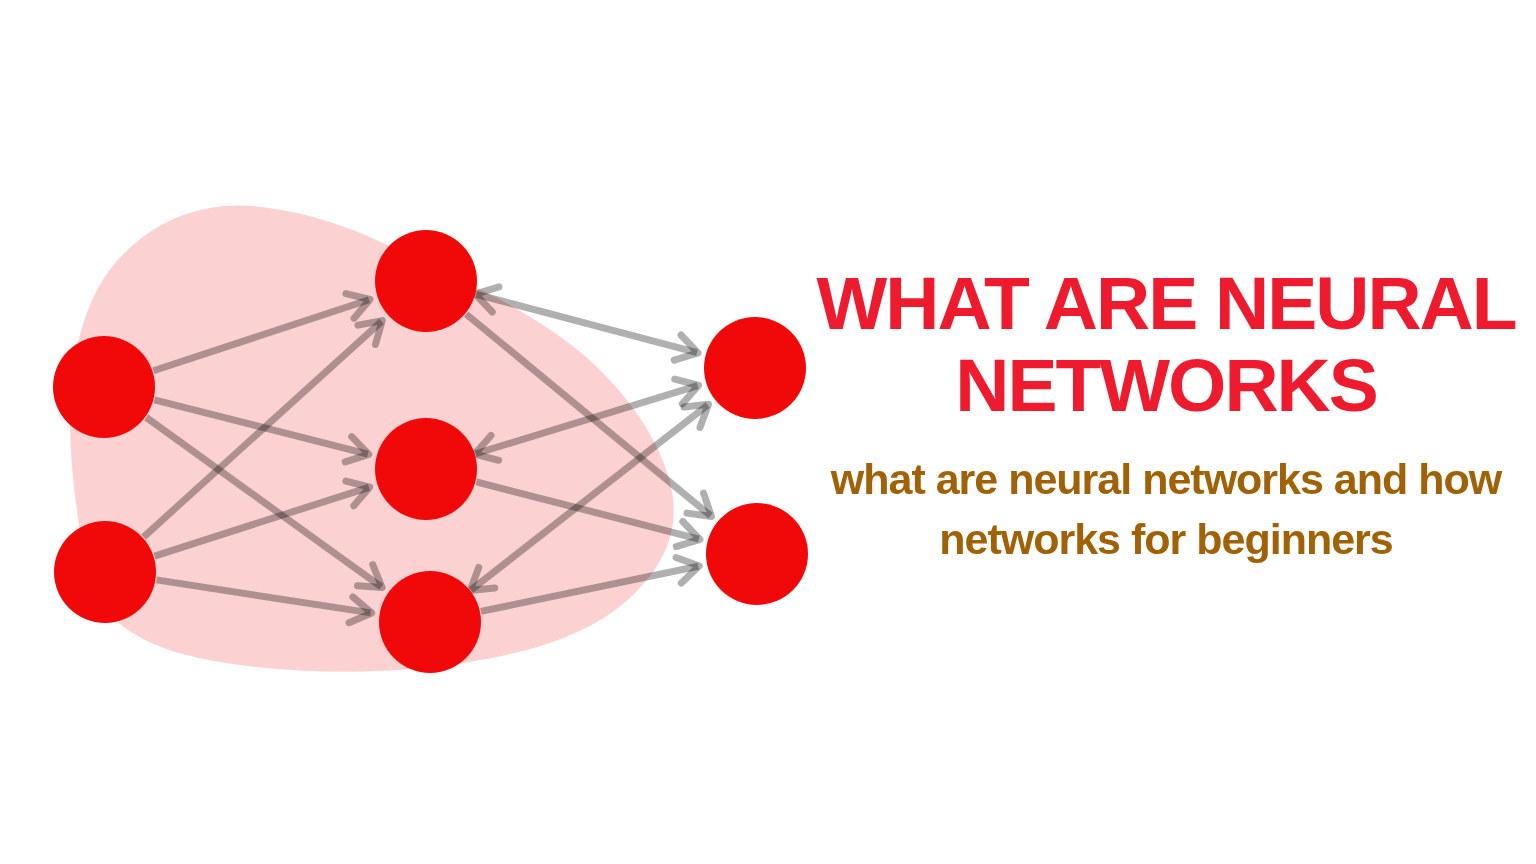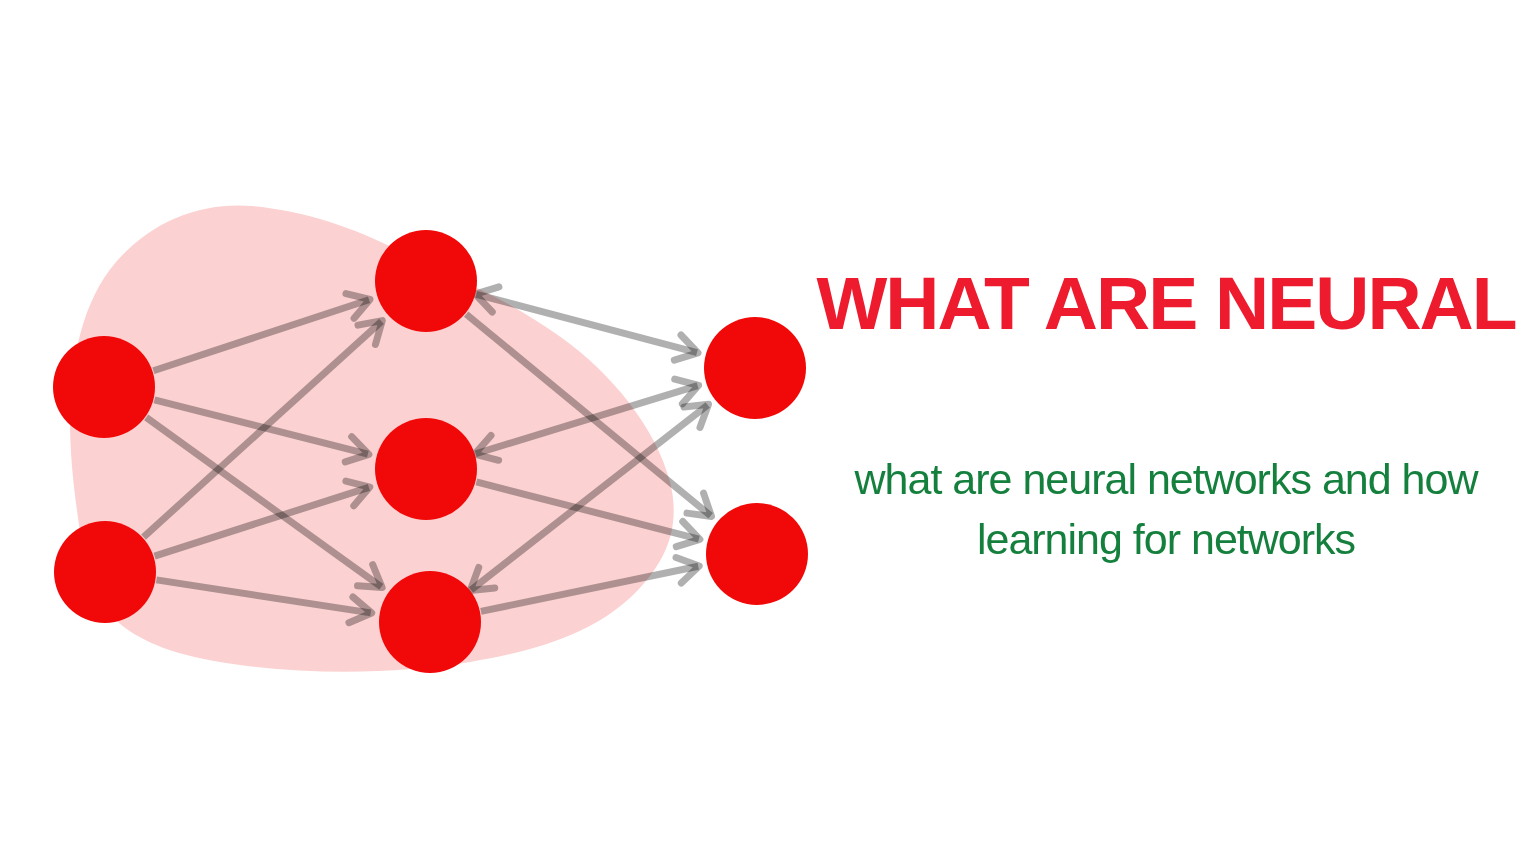--- a/index.html
+++ b/index.html
@@ -87,20 +87,21 @@
       <circle cx="426" cy="281" r="51" fill="#f10808"></circle>
       <circle cx="426" cy="469" r="51" fill="#f10808"></circle>
       <circle cx="430" cy="622" r="51" fill="#f10808"></circle>
       <circle cx="755" cy="368" r="51" fill="#f10808"></circle>
       <circle cx="757" cy="554" r="51" fill="#f10808"></circle>
     </svg>
 
   <div class="text-col">
     <h1 class="main-title" style="color: rgb(237, 27, 45);">
       <span class="title-line">WHAT ARE NEURAL</span>
+      <span class="title-line">NETWORKS</span>
     </h1>
-    <p class="subtitle" style="color: #15803d;">
+    <p class="subtitle" style="color: #a16207; font-weight: bold;">
       <span class="subtitle-line">what are neural networks and how</span>
-      <span class="subtitle-line">learning for networks</span>
+      <span class="subtitle-line">networks for beginners</span>
     </p>
   </div>
 
 </div>
 
 </body></html>

